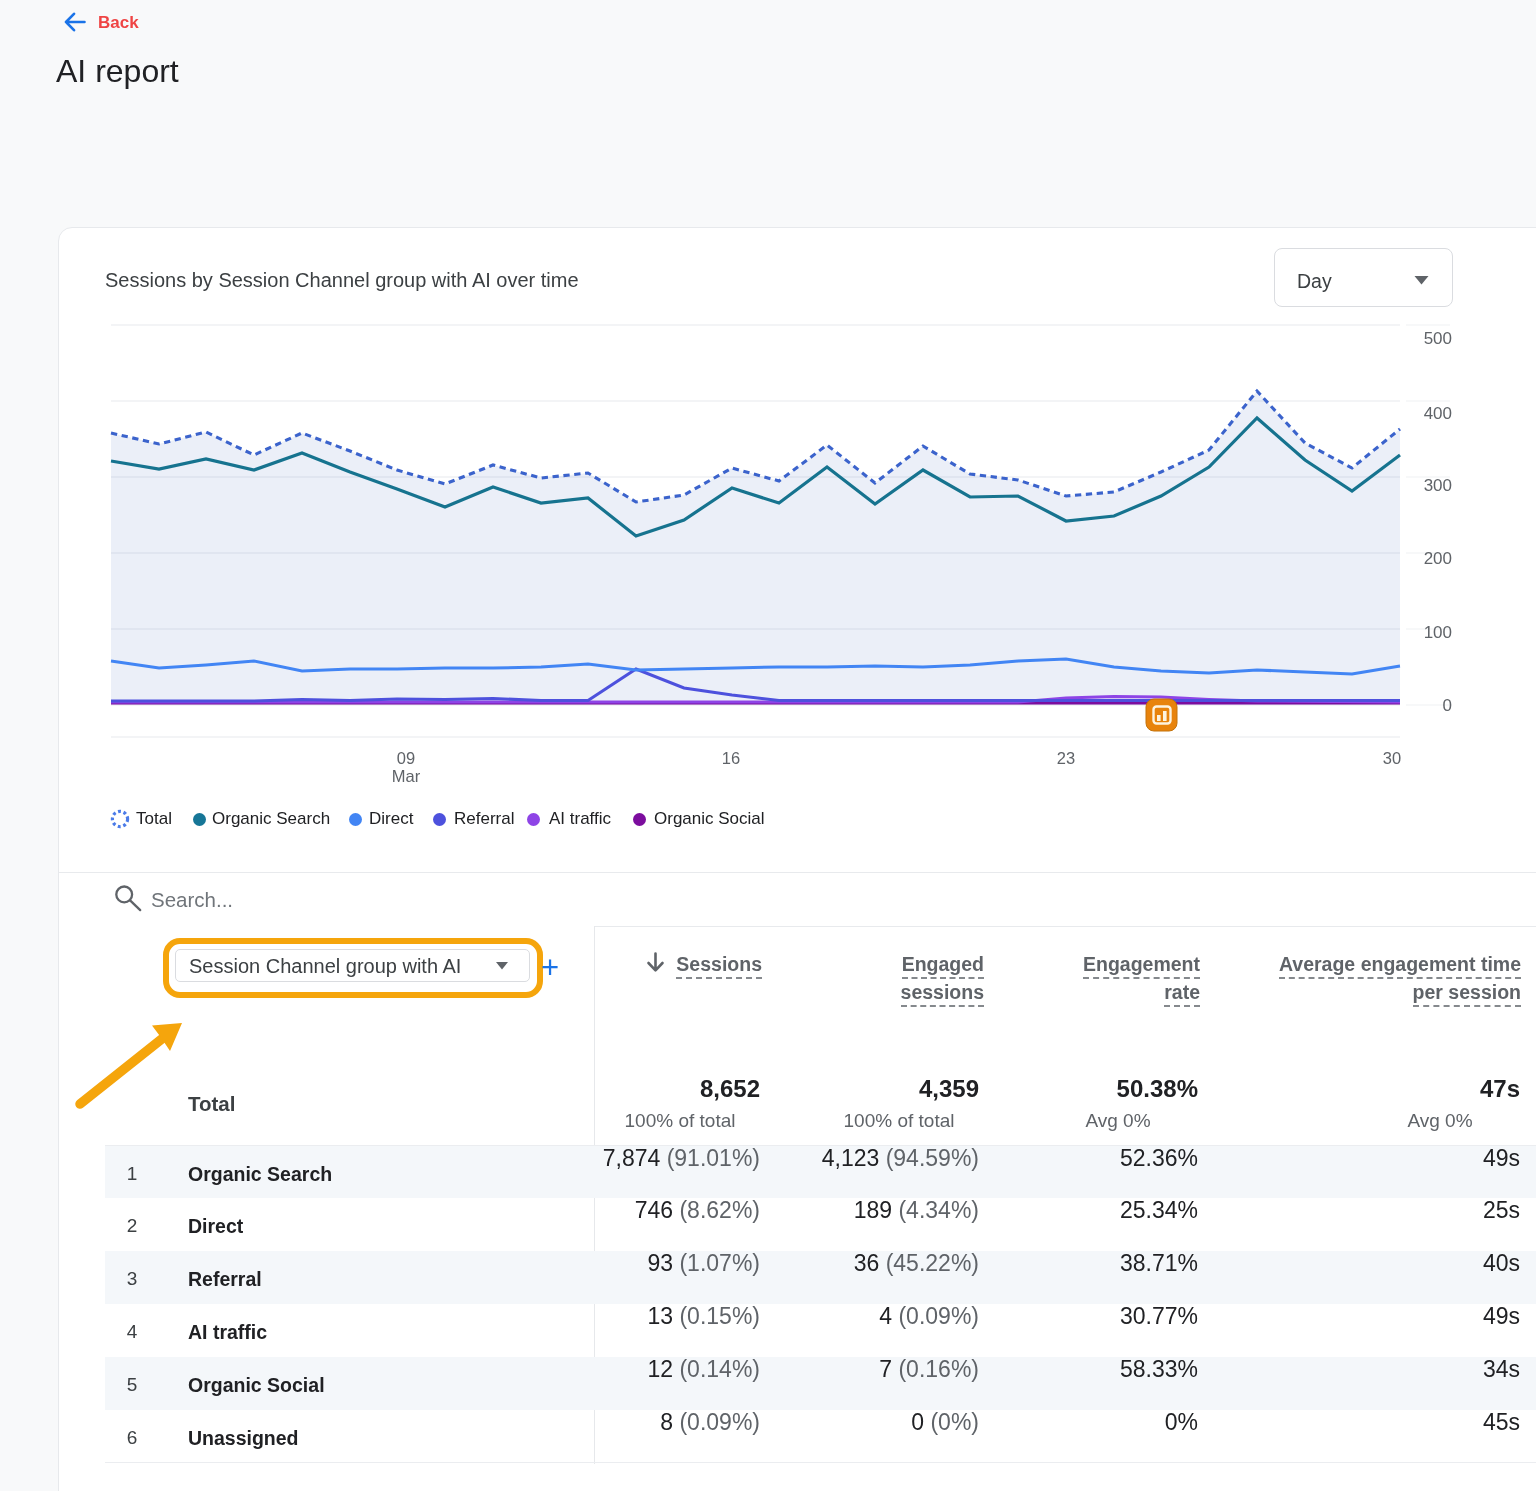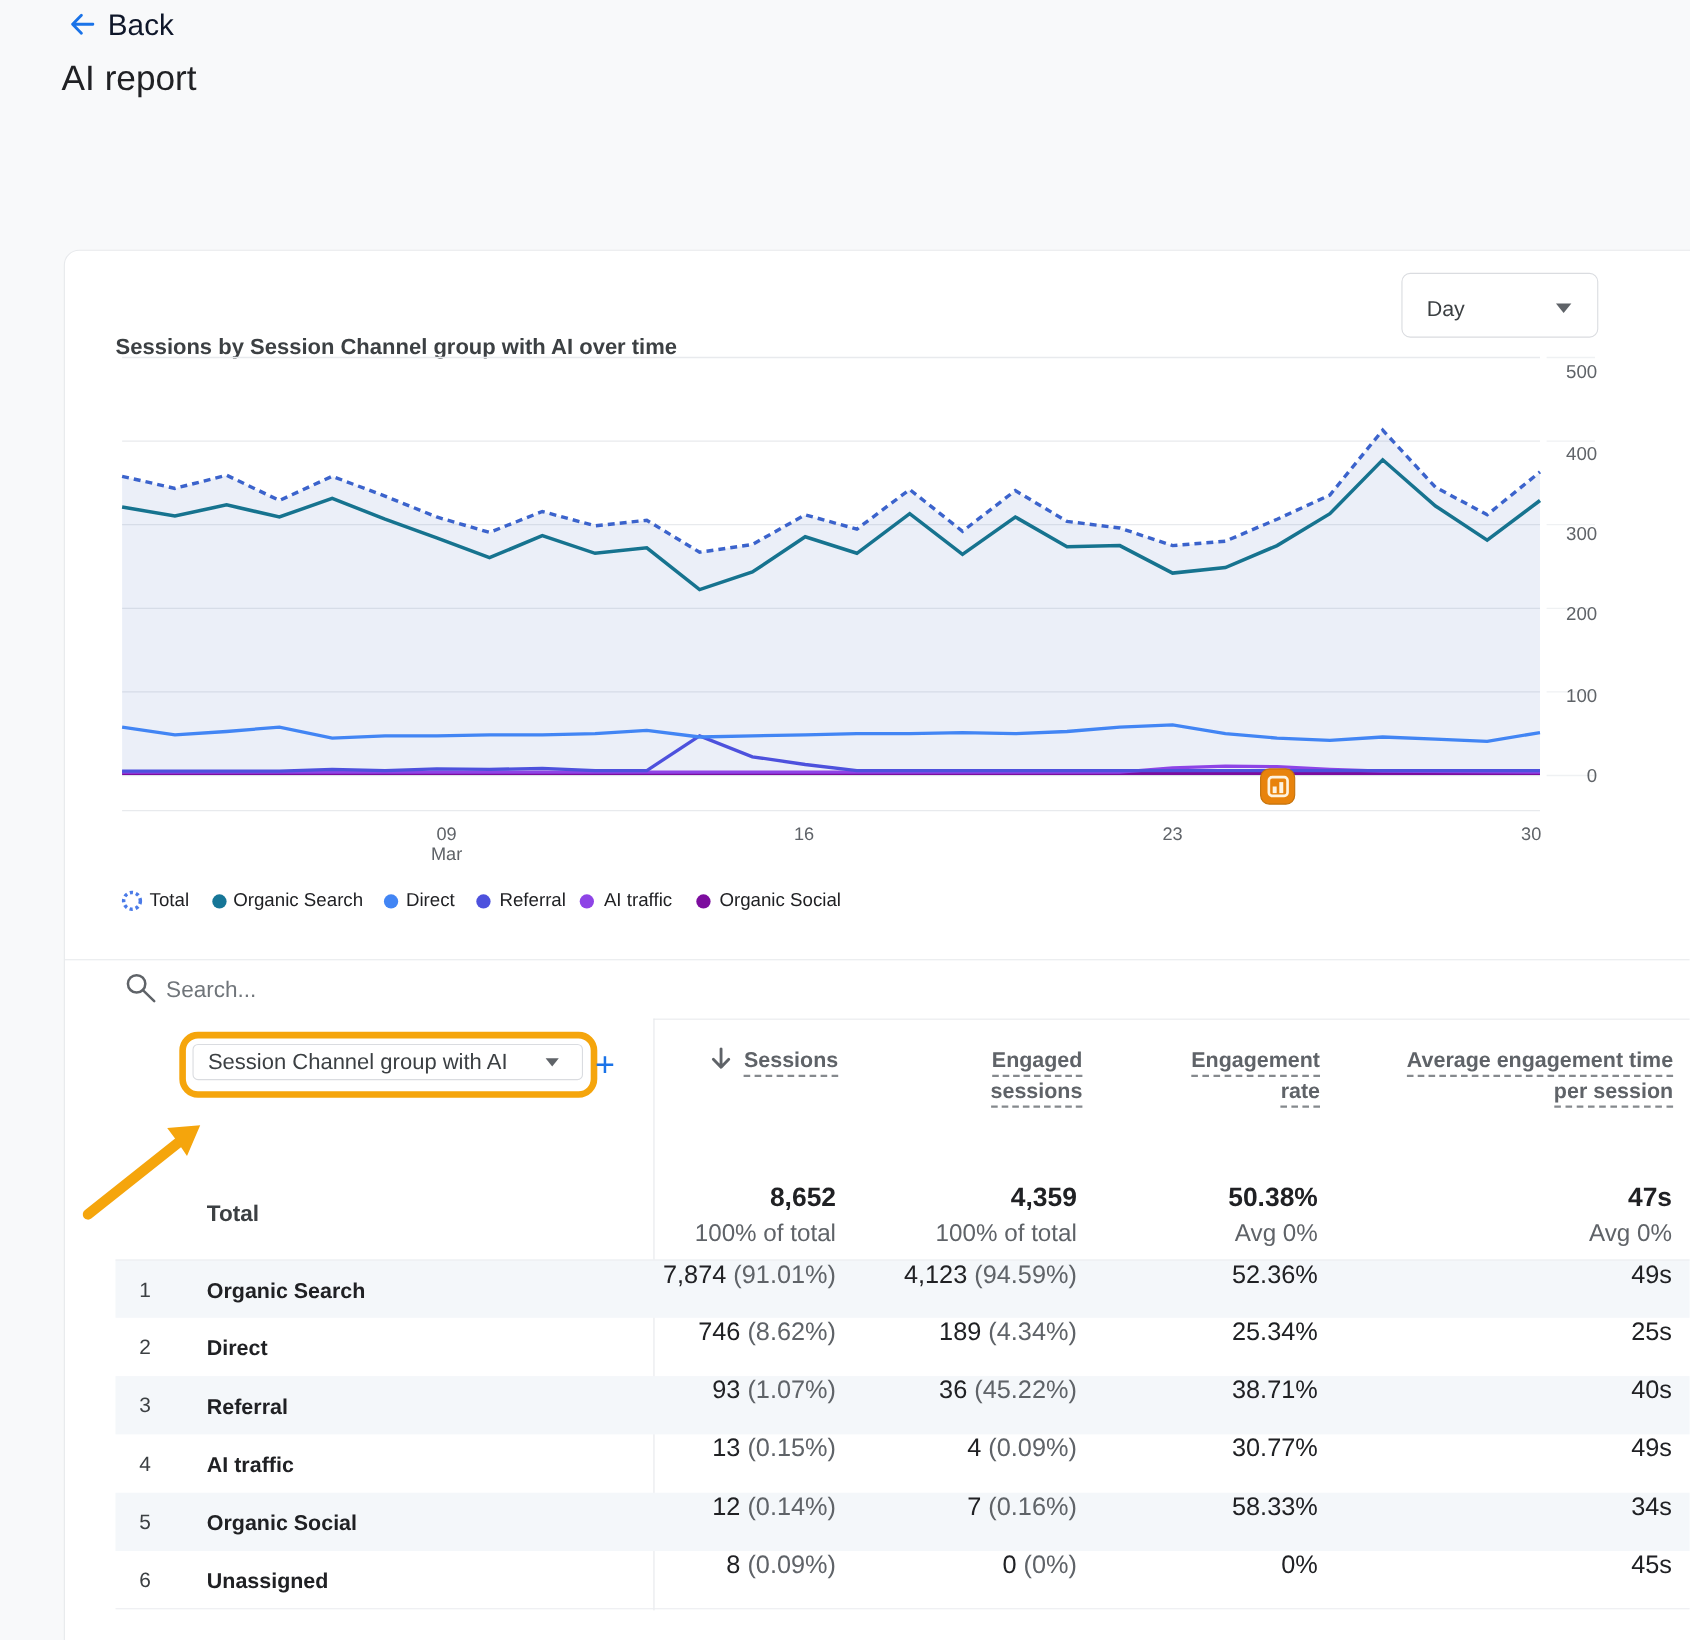--- a/index.html
+++ b/index.html
@@ -9,27 +9,27 @@
   #card { position:absolute; left:58px; top:227px; width:1492px; height:1400px;
     background:#ffffff; border:1px solid #e7e9ec; border-radius:14px 14px 0 0; }
   .lg { position:absolute; font-size:17px; line-height:20px; color:#202124; }
 </style>
 </head>
 <body>
 
 <svg class="abs" style="left:64px; top:12px;" width="22" height="20" viewBox="0 0 22 20">
   <path d="M20.5 10 L2 10 M10 1.8 L2 10 L10 18.2" stroke="#1a73e8" stroke-width="2.6" fill="none" stroke-linecap="round" stroke-linejoin="round"></path>
 </svg>
-<div class="abs" style="left:98px; top:11px; font-size:27px; line-height:24px; font-weight:normal; color:#0f172a;">Back</div>
+<div class="abs" style="left:98px; top:11px; font-size:17px; line-height:24px; font-weight:bold; color:#ef4444;">Back</div>
 
 <div class="abs" style="left:56px; top:51px; font-size:32px; line-height:40px; color:#202124;">AI report</div>
 
 <div id="card"></div>
 
-<div class="abs" style="left:105px; top:268px; font-size:20px; line-height:24px; font-weight:bold; color:#3c4043;margin-top:36px;">Sessions by Session Channel group with AI over time</div>
+<div class="abs" style="left:105px; top:268px; font-size:20px; line-height:24px; font-weight:normal; color:#3c4043;">Sessions by Session Channel group with AI over time</div>
 
 <div class="abs" style="left:1274px; top:248px; width:179px; height:59px; background:#fff; border:1px solid #dadce0; border-radius:8px;"></div>
 <div class="abs" style="left:1297px; top:269px; font-size:19.5px; line-height:24px; color:#3c4043;">Day</div>
 <svg class="abs" style="left:1413px; top:275px;" width="17" height="11" viewBox="0 0 17 11">
   <path d="M1.5 1 L15.5 1 L8.5 9.5 Z" fill="#5f6368"></path>
 </svg>
 
 <svg class="abs" style="left:0px; top:0px;" width="1536" height="880" viewBox="0 0 1536 880">
 
   <g stroke="#e8eaed" stroke-width="1.2">
@@ -136,21 +136,21 @@
   .hdr span { border-bottom:2.5px dashed #85898d; padding-bottom:2px; }
 </style>
 <div class="hdr" style="left:632px; width:130px;"><span>Sessions</span></div>
 <div class="hdr" style="left:830px; width:154px;"><span>Engaged</span><br><span>sessions</span></div>
 <div class="hdr" style="left:1040px; width:160px;"><span>Engagement</span><br><span>rate</span></div>
 <div class="hdr" style="left:1240px; width:281px;"><span>Average engagement time</span><br><span>per session</span></div>
 
 <div class="abs" style="left:188px; top:1092px; font-size:20.5px; line-height:24px; font-weight:bold; color:#3c4043;">Total</div>
 <style>
   .tv { position:absolute; top:1077px; width:160px; text-align:right; font-size:24px; line-height:24px; font-weight:bold; color:#202124; }
-  .ts { position:absolute; top:1110px; width:160px; text-align:right; font-size:22px; line-height:22px; color:#5f6368; }
+  .ts { position:absolute; top:1110px; width:160px; text-align:center; font-size:19px; line-height:22px; color:#5f6368; }
 </style>
 <div class="tv" style="left:600px;">8,652</div>
 <div class="ts" style="left:600px;">100% of total</div>
 <div class="tv" style="left:819px;">4,359</div>
 <div class="ts" style="left:819px;">100% of total</div>
 <div class="tv" style="left:1038px;">50.38%</div>
 <div class="ts" style="left:1038px;">Avg 0%</div>
 <div class="tv" style="left:1360px;">47s</div>
 <div class="ts" style="left:1360px;">Avg 0%</div>
 

